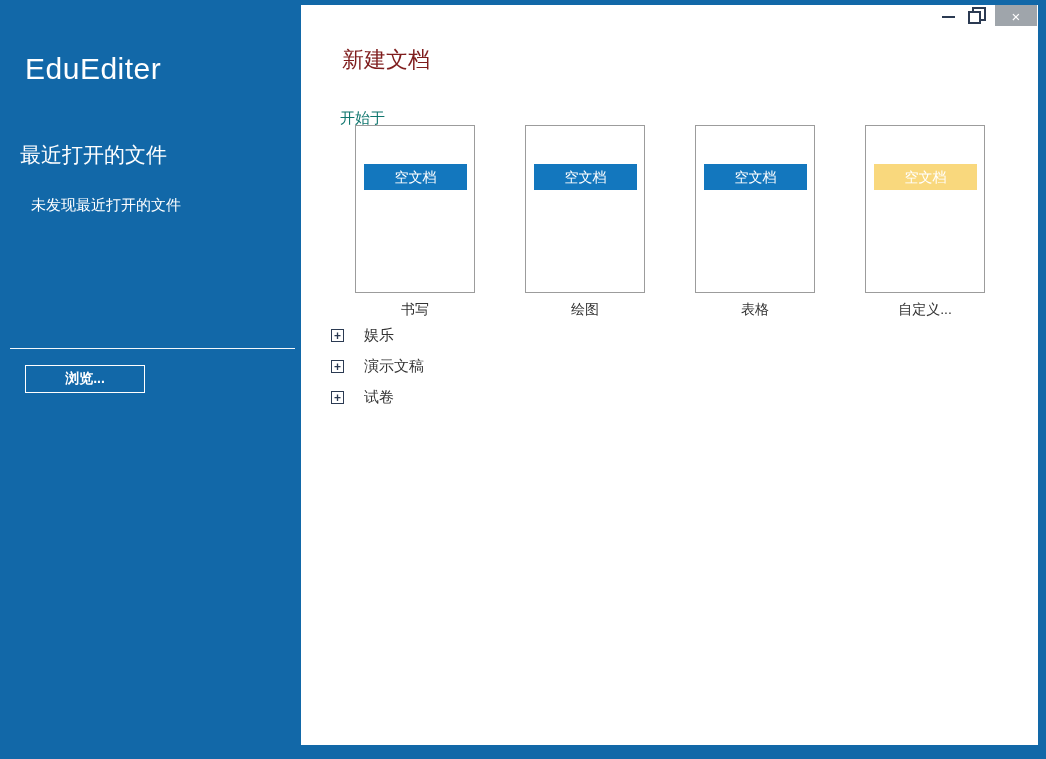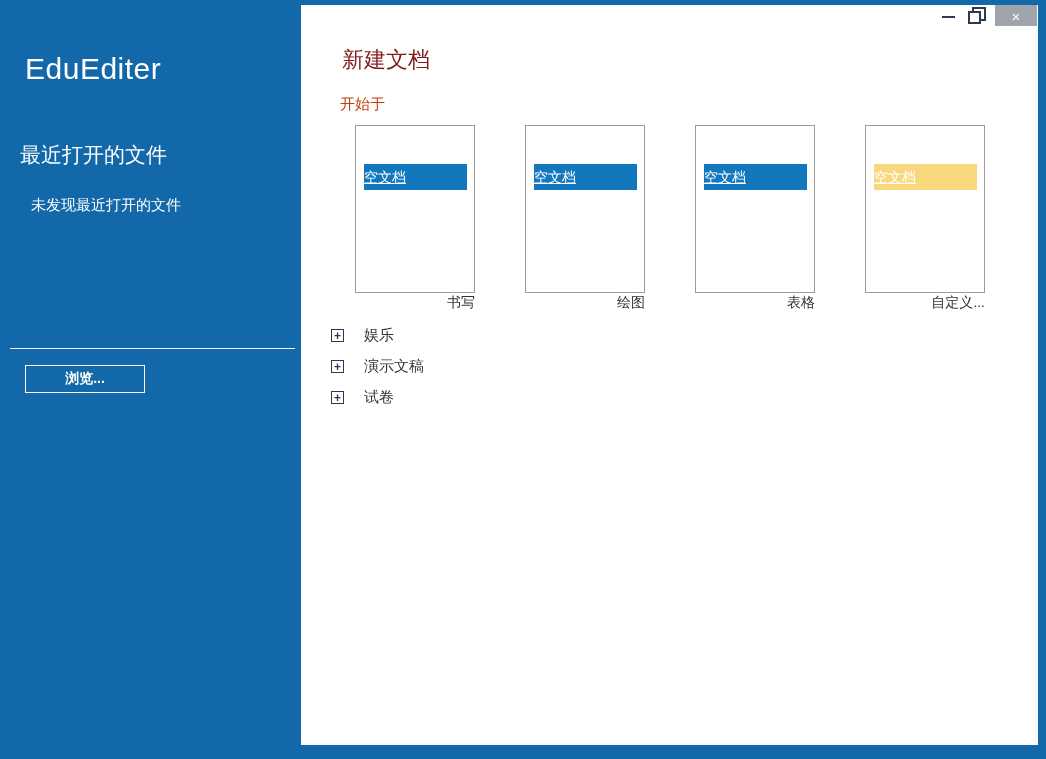--- a/index.html
+++ b/index.html
@@ -70,42 +70,42 @@
     position: absolute; right: 1px; top: 0; width: 42px; height: 21px;
     background: #9FA5AB; color: #ffffff; border: none; cursor: pointer;
     font-size: 15px; line-height: 21px; text-align: center; font-family: inherit;
   }
 
   .page-title {
     position: absolute; left: 41px; top: 40px;
     font-size: 22px; color: #7f1d1d;
   }
   .start-label {
-    position: absolute; left: 39px; top: 90px;
-    font-size: 15px; color: #c2410c;
+    position: absolute; left: 39px; top: 104px;
+    font-size: 15px; color: #0f766e;
   }
 
   
   .cards-row { position: absolute; left: 54px; top: 120px; width: 660px; height: 200px; }
   .card-slot { position: absolute; top: 0; width: 120px; }
   .card-slot.slot-0 { left: 0px; }
   .card-slot.slot-1 { left: 170px; }
   .card-slot.slot-2 { left: 340px; }
   .card-slot.slot-3 { left: 510px; }
   .card {
     position: relative; width: 118px; height: 166px;
     border: 1px solid #9C9C9C; background: #ffffff; cursor: pointer;
     box-sizing: content-box;
   }
   .card-badge {
     position: absolute; left: 8px; right: 7px; top: 38px; height: 26px;
-    line-height: 26px; text-align: left; font-size: 14px; text-decoration: underline;
+    line-height: 26px; text-align: center; font-size: 14px;
   }
   .card-name {
-    margin-top: 1px; text-align: right; font-size: 14px; color: #333333;
+    margin-top: 8px; text-align: center; font-size: 14px; color: #333333;
   }
 
   
   .category-list { position: absolute; left: 30px; top: 320px; }
   .category-row {
     display: flex; align-items: center; height: 21px; margin-bottom: 10px;
     cursor: pointer;
   }
   .expand-icon {
     width: 13px; height: 13px; border: 1px solid #2B3A52; color: #2B3A52;

